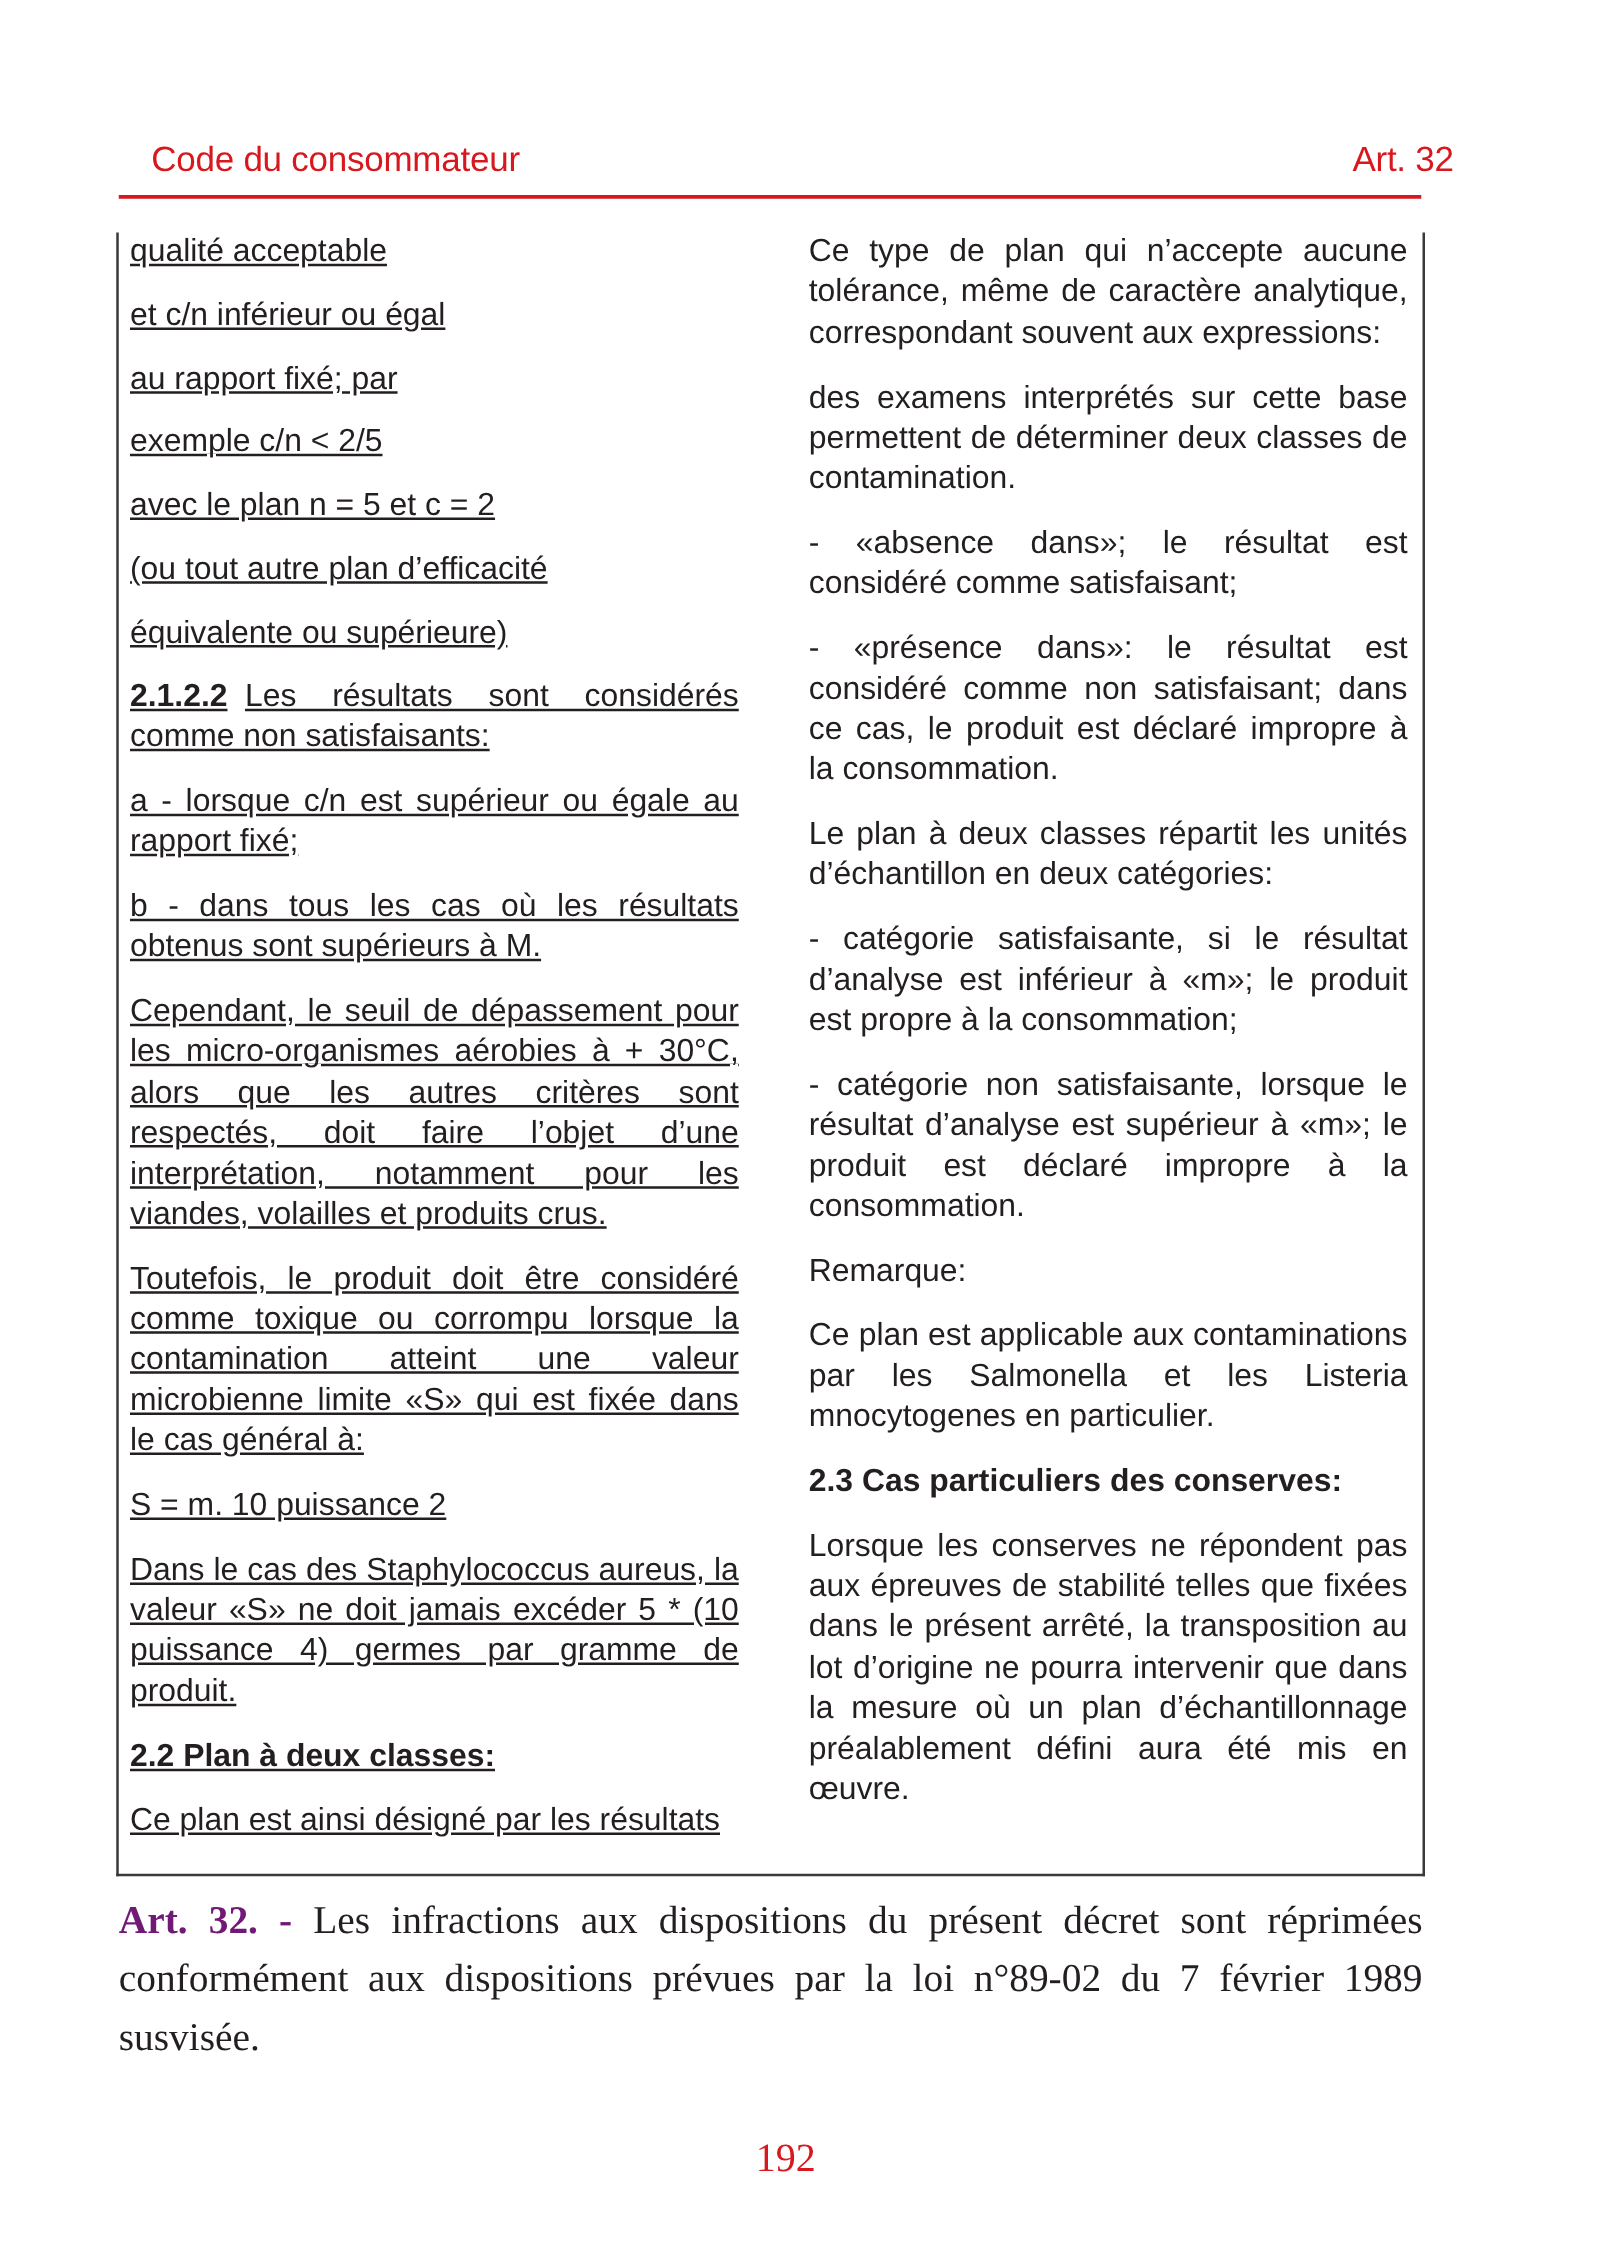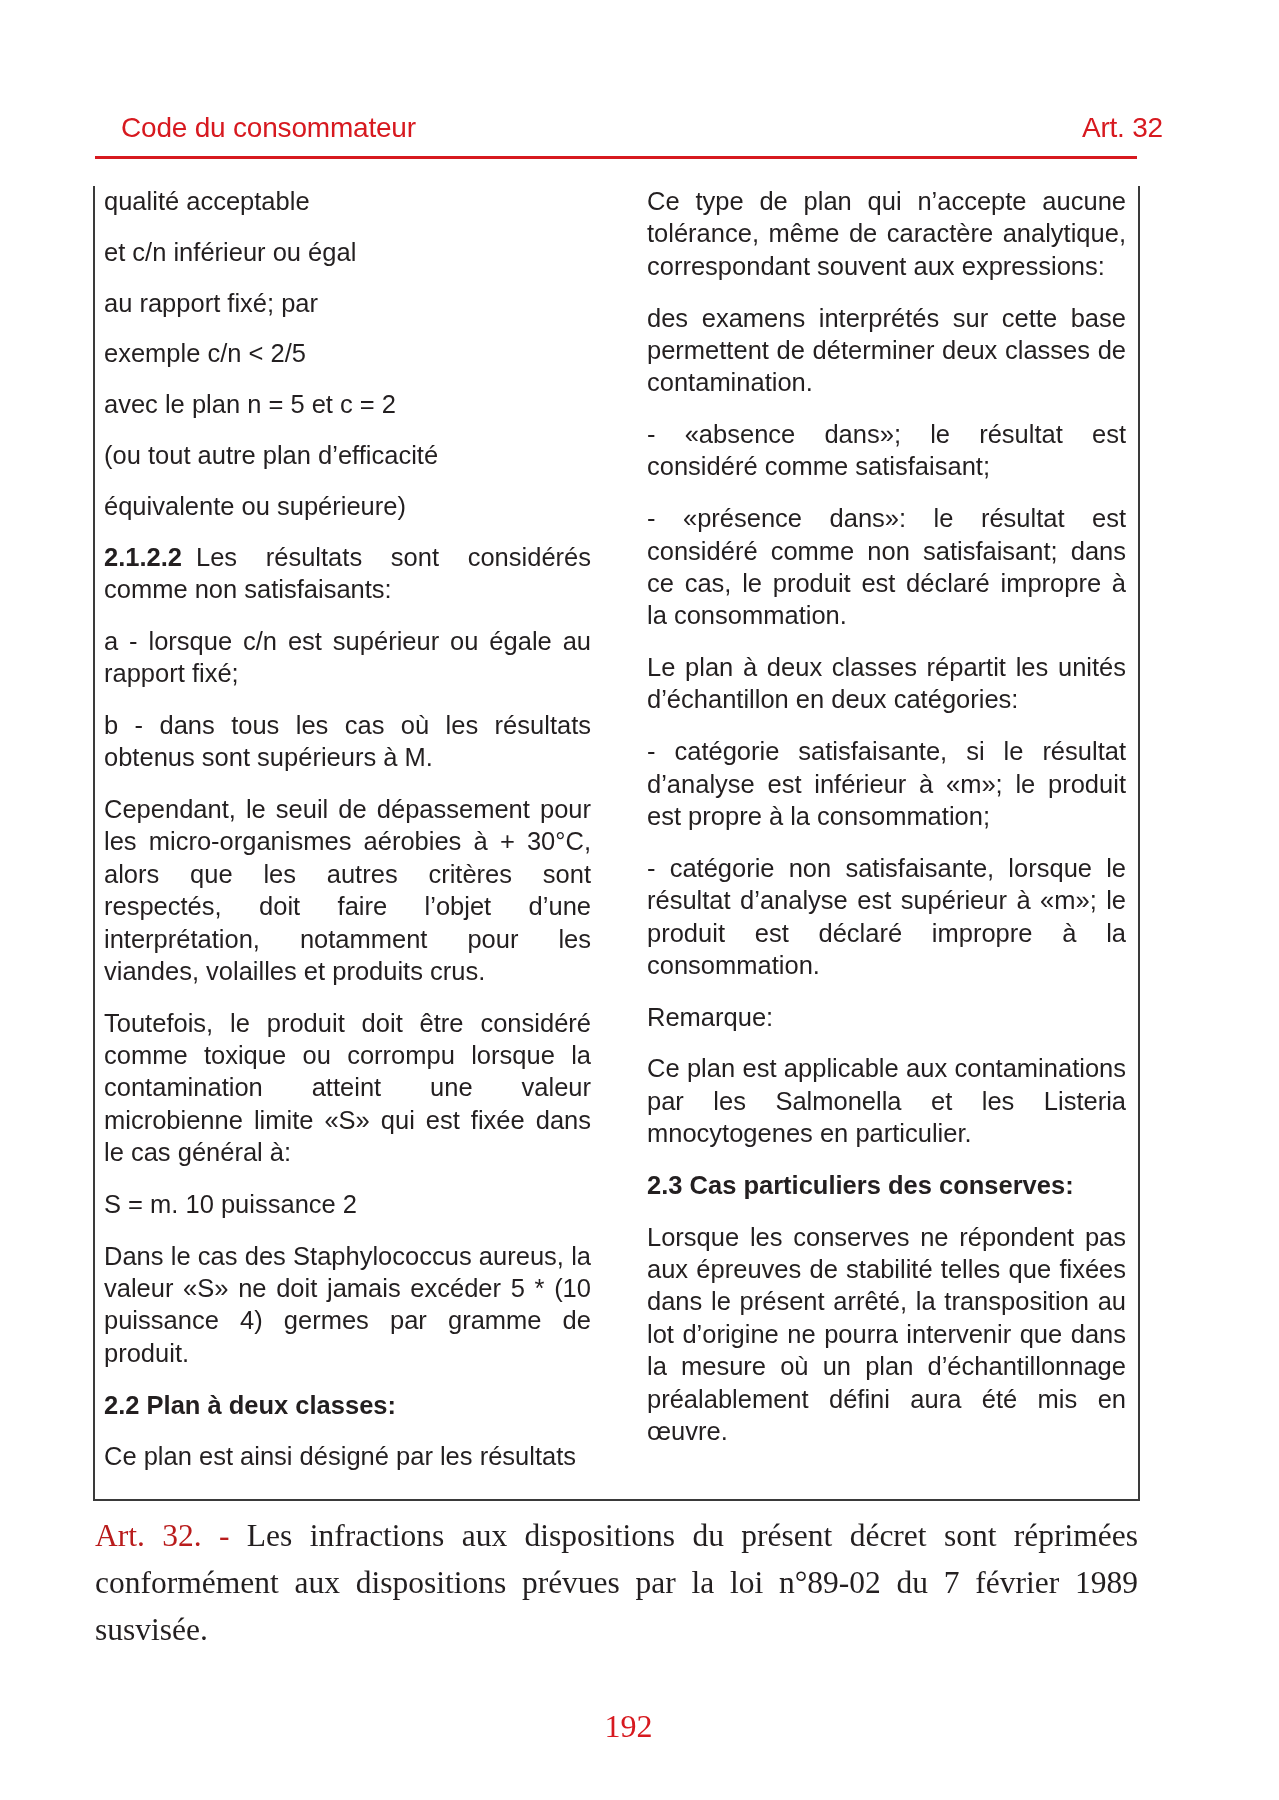--- a/index.html
+++ b/index.html
@@ -10,31 +10,31 @@
     font-family: "Liberation Sans", sans-serif; font-size: 28px; color: #d7191f; letter-spacing: -0.2px; margin-left: 26px; }
   .running-head .left { position: absolute; left: 0; top: 0; }
   .running-head .right { position: absolute; right: 0; top: 0; }
   .head-rule { position: absolute; left: 95px; top: 156px; width: 1042px; height: 3px; background: #d7191f; }
 
   .box { position: absolute; left: 93px; top: 186px; width: 1043px; height: 1313px;
     border-left: 2px solid #3a3a3a; border-right: 2px solid #3a3a3a; border-bottom: 2px solid #3a3a3a; box-sizing: content-box; }
 
   .col { position: absolute; top: 185px; font-family: "Liberation Sans", sans-serif; font-size: 25.5px;
     line-height: 32.4px; color: #231f20; }
-  .col.left { left: 104px; width: 487px; }
+  .col.left { left: 104px; width: 487px; text-decoration: underline; }
   .col.right { left: 647px; width: 479px; }
   .col p { margin: 0 0 19.3px 0; text-align: justify; text-align-last: left; hyphens: none; }
   .col p.short { margin-bottom: 18.4px; }
   .col b { font-weight: bold; }
   .col .num { font-weight: bold; margin-right: 14px; margin-top: 24px; }
 
   .article { position: absolute; left: 95px; top: 1512px; width: 1043px;
     font-family: "Liberation Serif", serif; font-size: 31.5px; line-height: 47px; color: #231f20;
     text-align: justify; text-align-last: left; }
-  .article .art-label { color: #b91c1c; font-weight: normal; }
+  .article .art-label { color: #701a75; font-weight: bold; }
 
   .page-number { position: absolute; left: 0; width: 1257px; top: 1708px; text-align: center;
     font-family: "Liberation Serif", serif; font-size: 32px; color: #d7191f; }
 </style>
 </head>
 <body>
 
 <div class="page">
 
   <div class="running-head">

